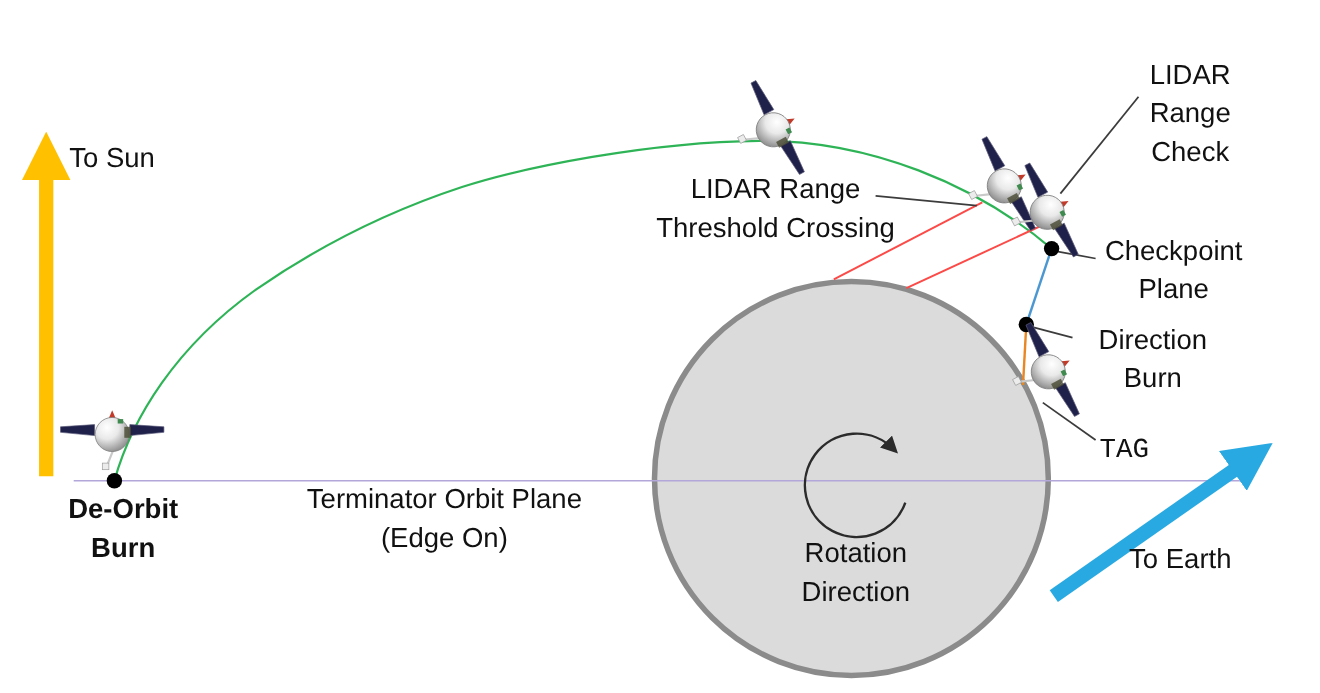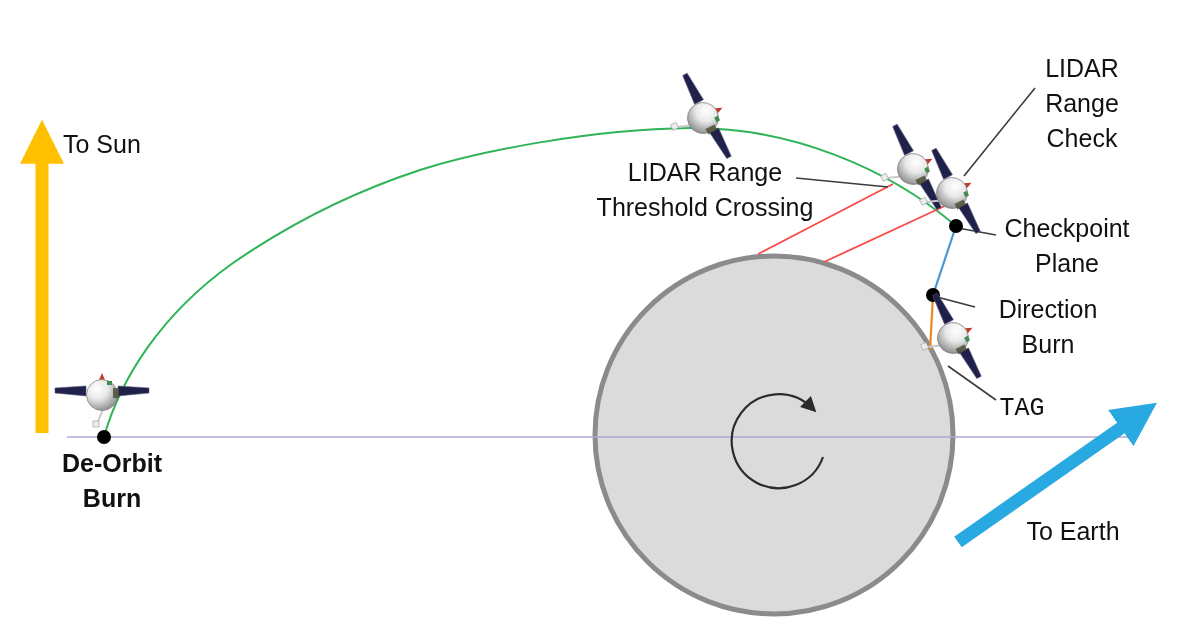--- a/index.html
+++ b/index.html
@@ -103,17 +103,21 @@
 Plane</div>
 
   <div class="lbl" style="left:1048px;top:292px;">Direction
 Burn</div>
 
   <div class="lbl" style="left:1022px;top:391px;font-family:Liberation Mono, monospace;">TAG</div>
 
   <div class="lbl" style="left:112px;top:446px;font-weight:bold;">De-Orbit
 Burn</div>
 
+  <div class="lbl" style="left:404px;top:437px;">Terminator Orbit Plane
+(Edge On)</div>
 
+  <div class="lbl" style="left:778px;top:486px;">Rotation
+Direction</div>
 
-  <div class="lbl" style="left:1073px;top:491px;margin-top:23px;">To Earth</div>
+  <div class="lbl" style="left:1073px;top:491px;">To Earth</div>
 
 </div>
 
 </body></html>

